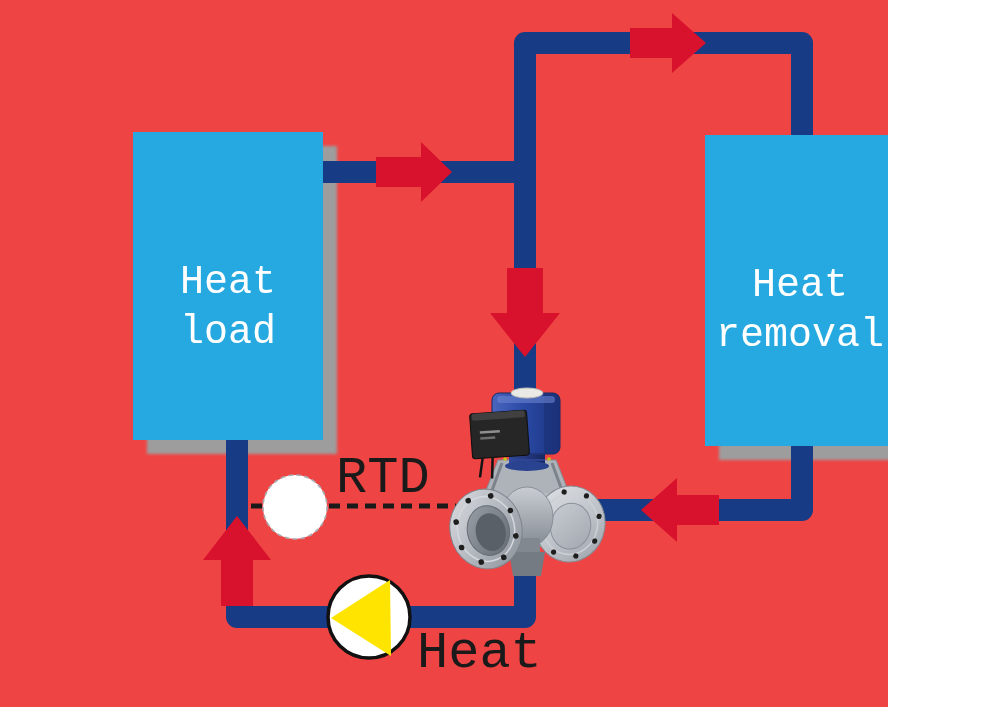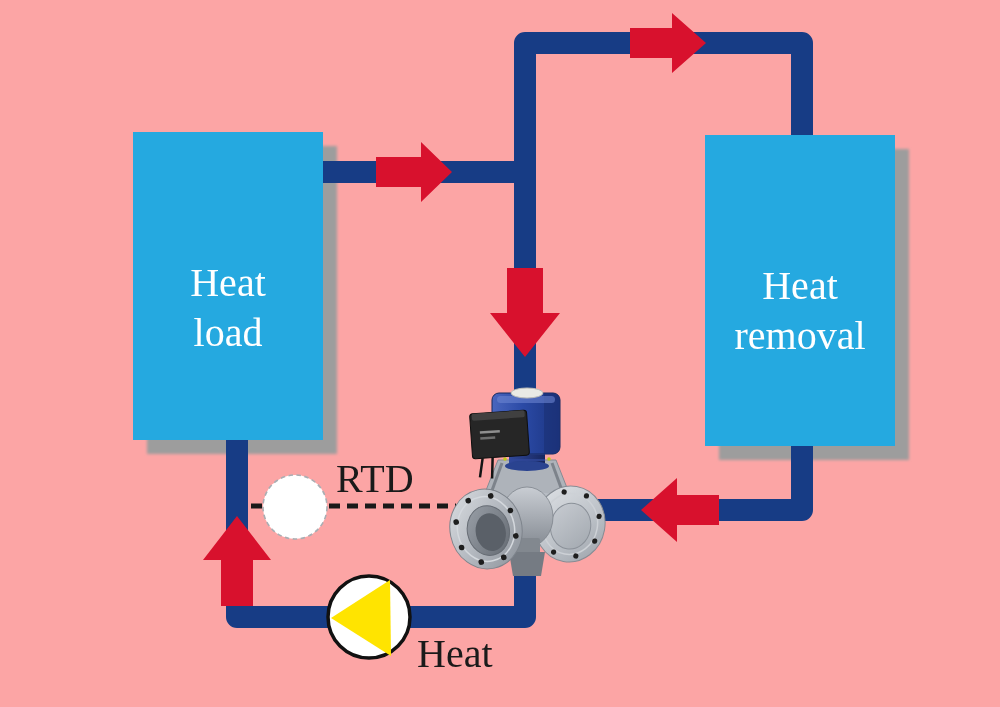--- a/index.html
+++ b/index.html
@@ -1,19 +1,19 @@
 <!DOCTYPE html>
 <html style="--pipe: #173c85; --box-fill: #25a9e0; --box-text: #ffffff; --arrow: #d8112d; --shadow: #9d9d9d; --pump-yellow: #ffe400; --label-text: #1a1a1a;"><head>
 <meta charset="utf-8">
 <style>
   html,body { margin:0; padding:0; background:#ffffff; }
   .stage {
-    position:relative; width:1000px; height:707px;
-    background:#fca5a5; overflow:hidden;
-    font-family:Liberation Serif, serif;
+    position:relative; width:888px; height:707px;
+    background:#ef4444; overflow:hidden;
+    font-family:Liberation Mono, monospace;
   }
   .stage svg { position:absolute; left:0; top:0; }
 
   
   .pipe { fill:none; stroke:var(--pipe); stroke-width:22; stroke-linejoin:round; }
   .arrow-shape { fill:var(--arrow); }
   .box-shadow-rect { fill:var(--shadow); }
   .pump-triangle { fill:var(--pump-yellow); }
   .signal-line { stroke:var(--label-text); stroke-width:5; fill:none; }
   .rtd-circle { fill:#ffffff; stroke:#a9aeb3; stroke-width:1.6; }
@@ -23,21 +23,21 @@
     position:absolute; box-sizing:border-box;
     background:var(--box-fill); color:var(--box-text);
     font-size:40px; line-height:50px; text-align:center;
     padding-top:76px; white-space:pre-line;
   }
   .node-heat-load { left:133px; top:132px; width:190px; height:308px; }
   .node-heat-removal { left:705px; top:135px; width:190px; height:311px; }
 
   .diagram-label {
     position:absolute; color:var(--label-text);
-    font-size:40px; line-height:40px; white-space:nowrap;
+    font-size:52px; line-height:40px; white-space:nowrap;
   }
   .label-rtd  { left:336px; top:459px; }
   .label-pump { left:417px; top:634px; }
 </style>
 </head>
 <body>
 
 <div class="stage">
 
   <svg viewBox="0 0 1000 707" width="1000" height="707">

